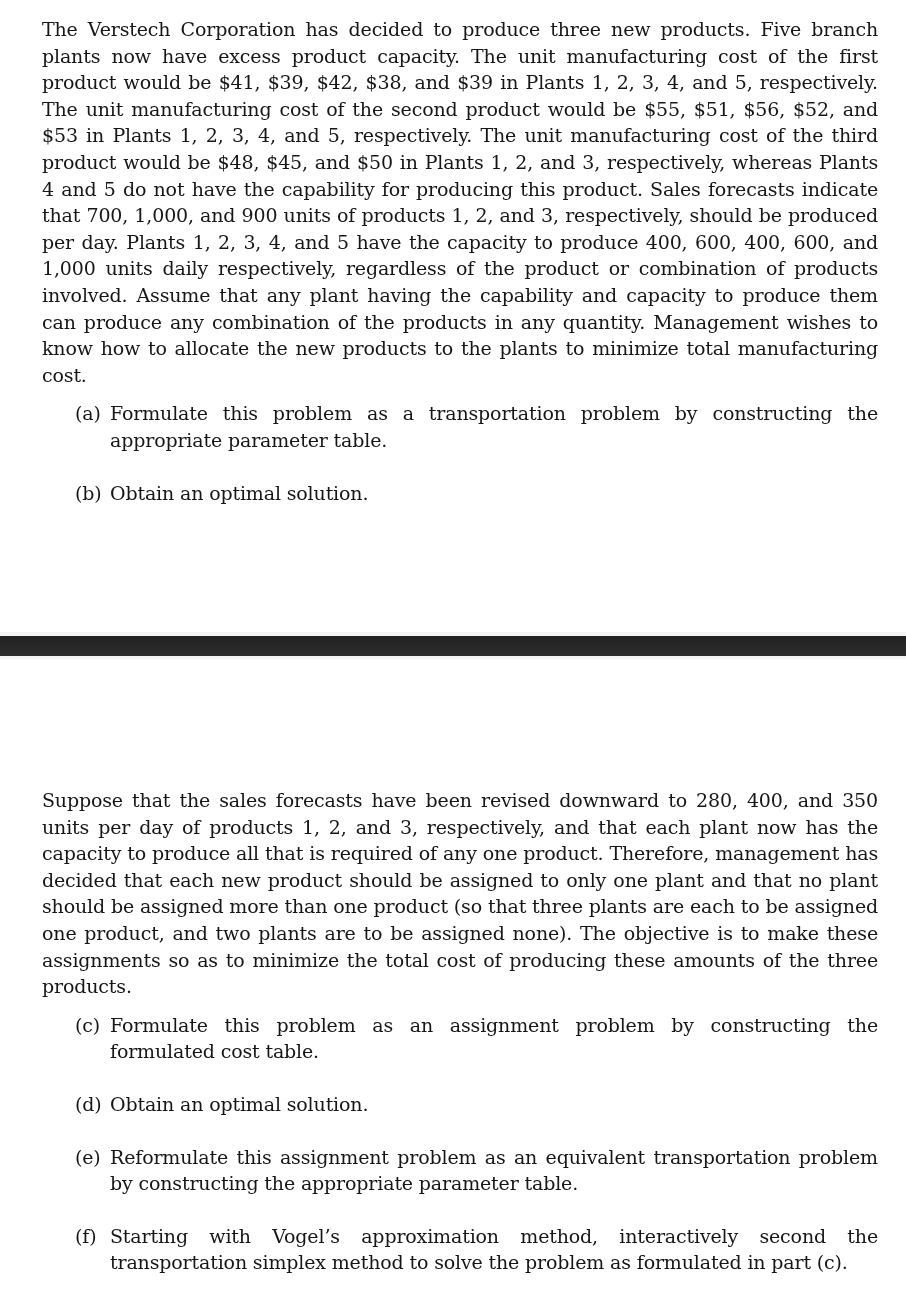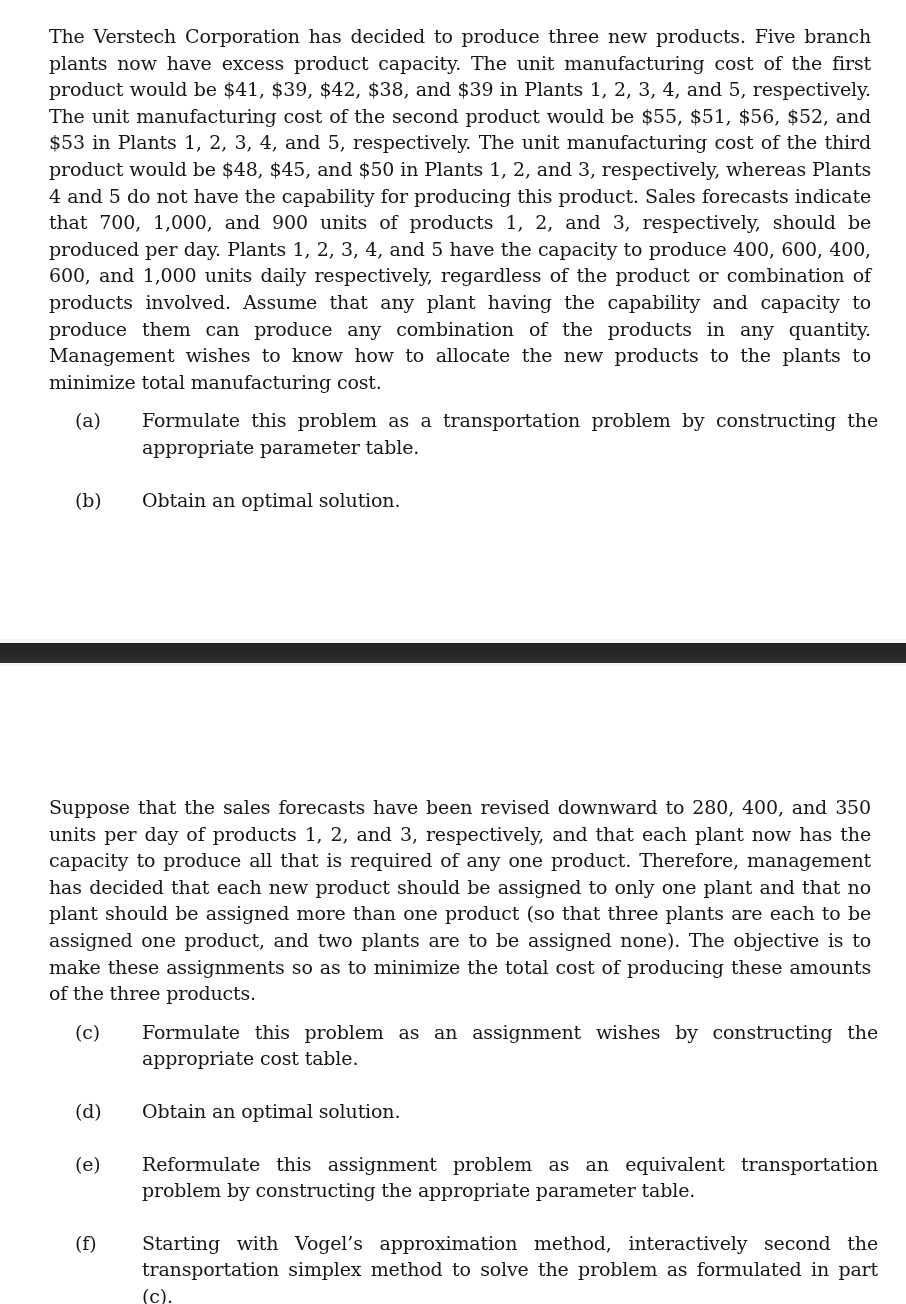--- a/index.html
+++ b/index.html
@@ -17,41 +17,40 @@
   .page {
     box-sizing: border-box;
     width: 906px;
     min-height: 1304px;
     padding: 16px 28px 0 42px;
     font-size: 19px;
     line-height: 26.6px;
     letter-spacing: -0.15px;
   }
   .para {
-    margin: 7px;
+    margin: 0;
     text-align: justify;
   }
   .items {
     margin-top: 12px;
   }
   .item {
     display: flex;
     padding-left: 33px;
   }
   .item + .item {
     margin-top: 26px;
   }
   .item-label {
     flex: 0 0 35px;
     white-space: nowrap;
   }
   .item-text {
     flex: 1;
     text-align: justify;
-    margin-left: 32px;
   }
   .divider-wrap {
     margin: 126px -28px 0 -42px;
     background: #f5f5f5;
     padding: 4px 0 3px 0;
   }
   .divider-bar {
     height: 20px;
     width: 906px;
     background: linear-gradient(#212121, #2e2e2e);
@@ -80,21 +79,21 @@
 
   <div class="divider-wrap">
     <div class="divider-bar"></div>
   </div>
 
   <p class="para section-2">Suppose that the sales forecasts have been revised downward to 280, 400, and 350 units per day of products 1, 2, and 3, respectively, and that each plant now has the capacity to produce all that is required of any one product. Therefore, management has decided that each new product should be assigned to only one plant and that no plant should be assigned more than one product (so that three plants are each to be assigned one product, and two plants are to be assigned none). The objective is to make these assignments so as to minimize the total cost of producing these amounts of the three products.</p>
 
   <div class="items">
     <div class="item">
       <span class="item-label">(c)</span>
-      <span class="item-text">Formulate this problem as an assignment wishes by constructing the appropriate cost table.</span>
+      <span class="item-text">Formulate this problem as an assignment problem by constructing the formulated cost table.</span>
     </div>
     <div class="item">
       <span class="item-label">(d)</span>
       <span class="item-text">Obtain an optimal solution.</span>
     </div>
     <div class="item">
       <span class="item-label">(e)</span>
       <span class="item-text">Reformulate this assignment problem as an equivalent transportation problem by constructing the appropriate parameter table.</span>
     </div>
     <div class="item">

